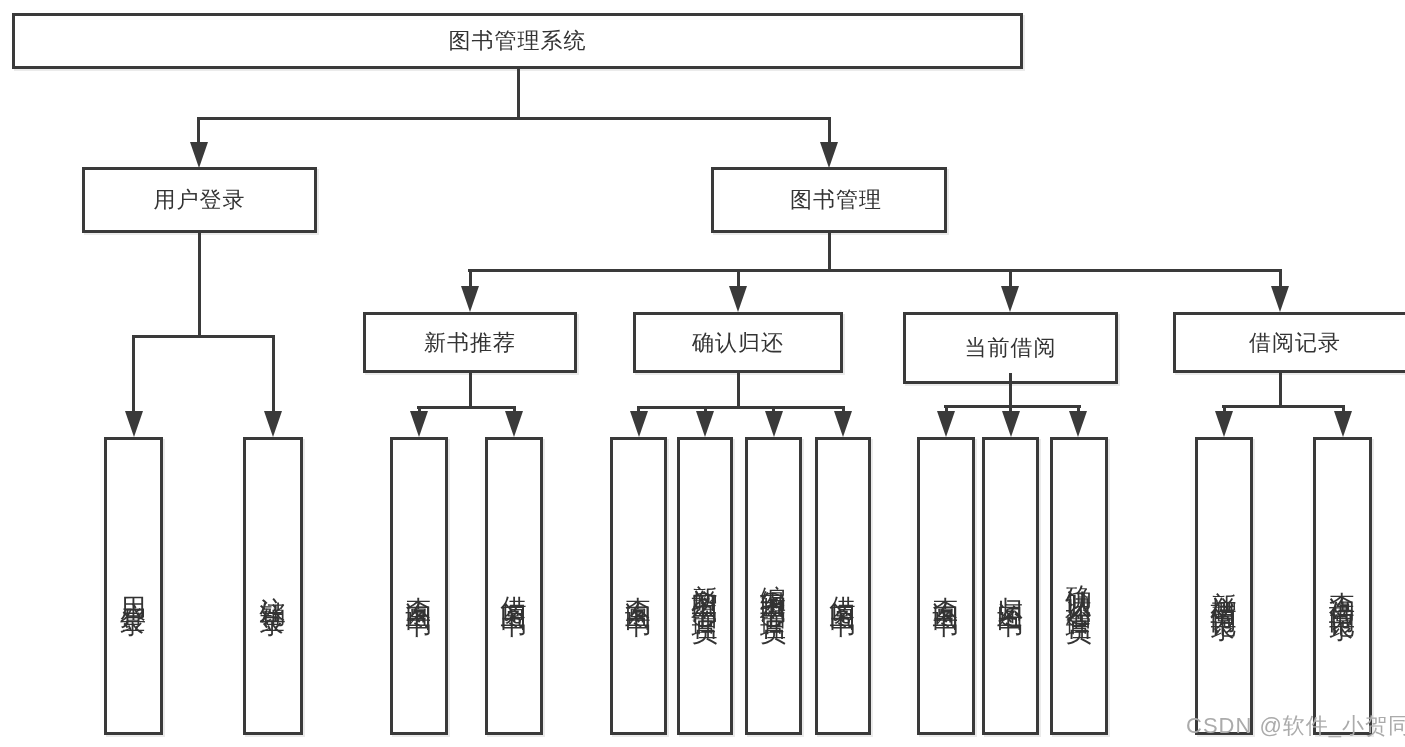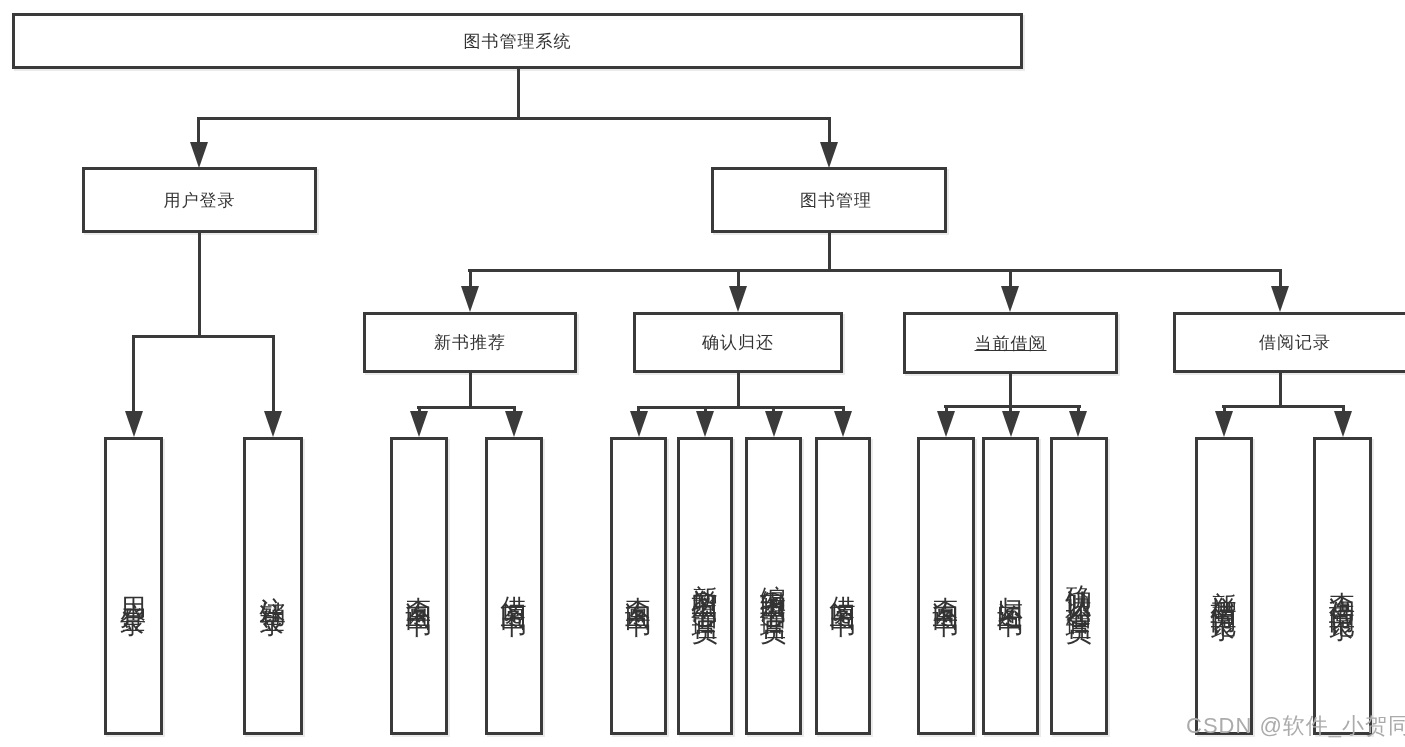--- a/index.html
+++ b/index.html
@@ -18,21 +18,21 @@
     color:var(--text);
   }
   .box{
     position:absolute;
     box-sizing:border-box;
     border:3px solid var(--line);
     background:#fff;
     display:flex;
     align-items:center;
     justify-content:center;
-    font-size:17px;
+    font-size:22px;
     letter-spacing:1px;
     color:var(--text);
     box-shadow:2px 2px 0 rgba(0,0,0,0.08);
   }
   .leaf{
     writing-mode:vertical-rl;
     text-orientation:mixed;
     font-size:26px;
     letter-spacing:5px;
     line-height:1;
@@ -63,21 +63,21 @@
   <div class="box" style="left:12px;top:13px;width:1011px;height:56px;">图书管理系统</div>
 
   <div class="box" style="left:82px;top:167px;width:235px;height:66px;">用户登录</div>
 
   <div class="box" style="left:711px;top:167px;width:236px;height:66px;padding-left:14px;">图书管理</div>
 
   <div class="box" style="left:363px;top:312px;width:214px;height:61px;">新书推荐</div>
 
   <div class="box" style="left:633px;top:312px;width:210px;height:61px;">确认归还</div>
 
-  <div class="box" style="left:903px;top:312px;width:215px;height:62px;text-decoration:underline;">当前借阅</div>
+  <div class="box" style="left:903px;top:312px;width:215px;height:72px;">当前借阅</div>
 
   <div class="box" style="left:1173px;top:312px;width:244px;height:61px;">借阅记录</div>
 
   <div class="box leaf" style="left:104px;top:437px;width:59px;height:298px;">用户登录</div>
 
   <div class="box leaf" style="left:243px;top:437px;width:60px;height:298px;">注销登录</div>
 
   <div class="box leaf" style="left:390px;top:437px;width:58px;height:298px;">查询图书</div>
 
   <div class="box leaf" style="left:485px;top:437px;width:58px;height:298px;">借阅图书</div>

